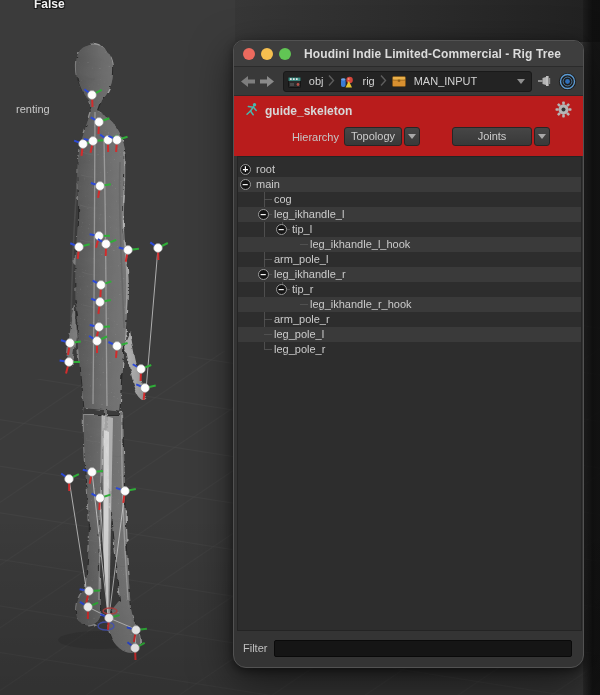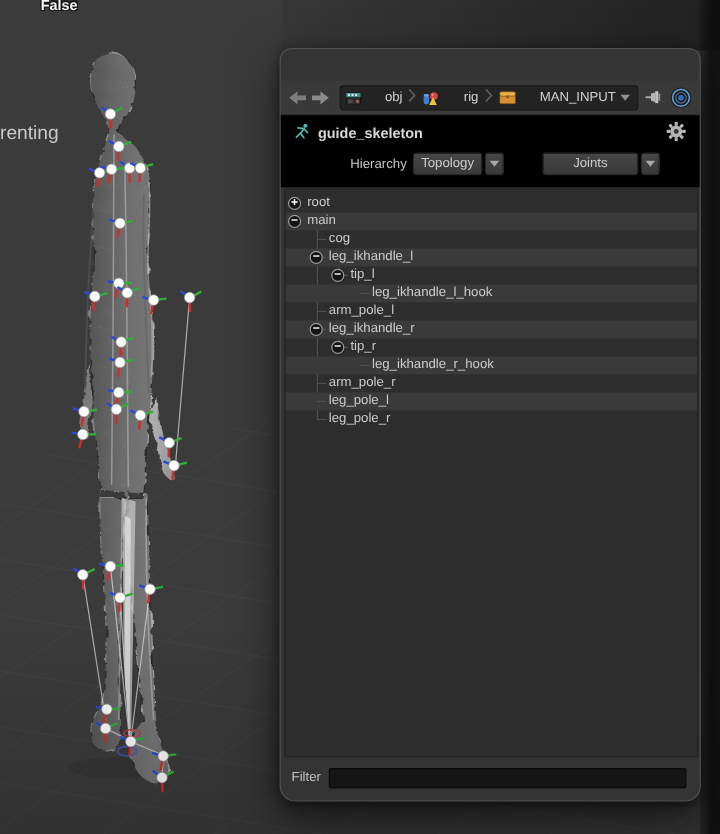--- a/index.html
+++ b/index.html
@@ -10,45 +10,45 @@
   .viewport { position:absolute; left:0; top:0; width:600px; height:695px; background:#3b3b3b; }
   .viewport svg { position:absolute; left:0; top:0; }
   .vp-topright { position:absolute; left:235px; top:0; right:0; height:42px;
     background:linear-gradient(to right, rgba(18,18,18,.10), rgba(12,12,12,.55)); }
   .vp-right { position:absolute; right:0; top:0; width:17px; height:100%;
     background:linear-gradient(to right, rgba(14,14,14,.25), rgba(12,12,12,.82) 55%); }
   .vp-bottom { position:absolute; left:0; bottom:0; width:100%; height:180px;
     background:linear-gradient(to bottom, rgba(0,0,0,0), rgba(0,0,0,.16)); }
   .false-label { position:absolute; left:34px; top:-3px; font-size:12px; font-weight:bold; color:#f2f2f2;
     text-shadow:1px 1px 0 #161616,-1px 1px 0 #161616,1px -1px 0 #161616,-1px -1px 0 #161616; }
-  .parenting-label { position:absolute; left:0px; top:103px; font-size:16px; color:#c9c9c9; }
+  .parenting-label { position:absolute; left:0px; top:103px; font-size:11px; color:#c9c9c9;padding-left:16px; }
 
   
   .window { position:absolute; left:233px; top:40px; width:351px; height:628px;
     background:#343434; border:1px solid #525252; border-radius:10px 10px 13px 13px;
     box-shadow:0 14px 40px rgba(0,0,0,.55), 0 3px 10px rgba(0,0,0,.45); }
 
   .titlebar { position:absolute; left:0; top:0; width:100%; height:26px; background:#3e3e3e;
     border-radius:9px 9px 0 0; border-bottom:1px solid #2b2b2b; display:flex; align-items:center; }
   .tl { width:12px; height:12px; border-radius:50%; margin-left:6px; }
   .tl:first-child { margin-left:9px; }
   .win-title { margin-left:13px; font-size:12px; font-weight:bold; color:#dcdcdc; letter-spacing:.1px; }
 
   .toolbar { position:absolute; left:0; top:26px; width:100%; height:29px; background:#393939;
     border-bottom:1px solid #2c2c2c; display:flex; align-items:center; padding:0 6px; }
   .nav-btn { width:17px; height:14px; margin-right:2px; display:flex; align-items:center; justify-content:center; }
   .path-field { margin-left:6px; width:258px; height:21px; background:#232323; border:1px solid #191919;
     border-radius:3px; display:flex; align-items:center; padding:0 4px; color:#d2d2d2; font-size:11px; }
-  .path-seg { display:flex; align-items:center; gap:20px; }
+  .path-seg { display:flex; align-items:center; gap:8px; }
   .path-sep { margin:0 5px; }
   .path-dd { margin-left:auto; margin-right:2px; width:0; height:0;
     border-left:4px solid transparent; border-right:4px solid transparent; border-top:5px solid #8f8f8f; }
   .pin-btn, .target-btn { margin-left:5px; display:flex; align-items:center; }
 
-  .pane-header { position:absolute; left:0; top:55px; width:100%; height:60px; background:#000000; }
+  .pane-header { position:absolute; left:0; top:55px; width:100%; height:60px; background:#b91c1c; }
   .node-icon { position:absolute; left:10px; top:6px; }
   .node-name { position:absolute; left:31px; top:8px; font-size:12px; font-weight:bold; color:#d8d8d8; }
   .gear-btn { position:absolute; right:11px; top:5px; }
   .fld-label { position:absolute; top:35px; font-size:11px; color:#c6c6c6; }
   .lbl-hier { left:0; width:105px; text-align:right;padding-left:12px; }
   .lbl-type { left:191px; width:24px;margin-top:39px; }
   .combo { position:absolute; top:31px; height:19px; background:linear-gradient(#464646,#393939);
     border:1px solid #262626; border-radius:3px; color:#cccccc; font-size:11px;
     text-align:center; line-height:17px; }
   .combo-topology { left:110px; width:58px; }
@@ -374,20 +374,26 @@
   <div class="vp-topright"></div>
   <div class="vp-right"></div>
   <div class="vp-bottom"></div>
 
   <div class="false-label">False</div>
   <div class="parenting-label">renting</div>
 </div>
 
 <div class="window">
 
+  <div class="titlebar">
+    <div class="tl" id="tl0" style="background: rgb(236, 106, 94);"></div>
+    <div class="tl" id="tl1" style="background: rgb(245, 191, 79);"></div>
+    <div class="tl" id="tl2" style="background: rgb(97, 197, 84);"></div>
+    <span class="win-title">Houdini Indie Limited-Commercial - Rig Tree</span>
+  </div>
 
   <div class="toolbar">
     <span class="nav-btn">
       <svg width="16" height="13">
           <polygon points="8,1 8,4.5 15,4.5 15,8.5 8,8.5 8,12 1,6.5" fill="#7e7e7e"></polygon>
         </svg>
     </span>
     <span class="nav-btn">
       <svg width="16" height="13">
           <polygon points="8,1 8,4.5 1,4.5 1,8.5 8,8.5 8,12 15,6.5" fill="#8a8a8a"></polygon>

